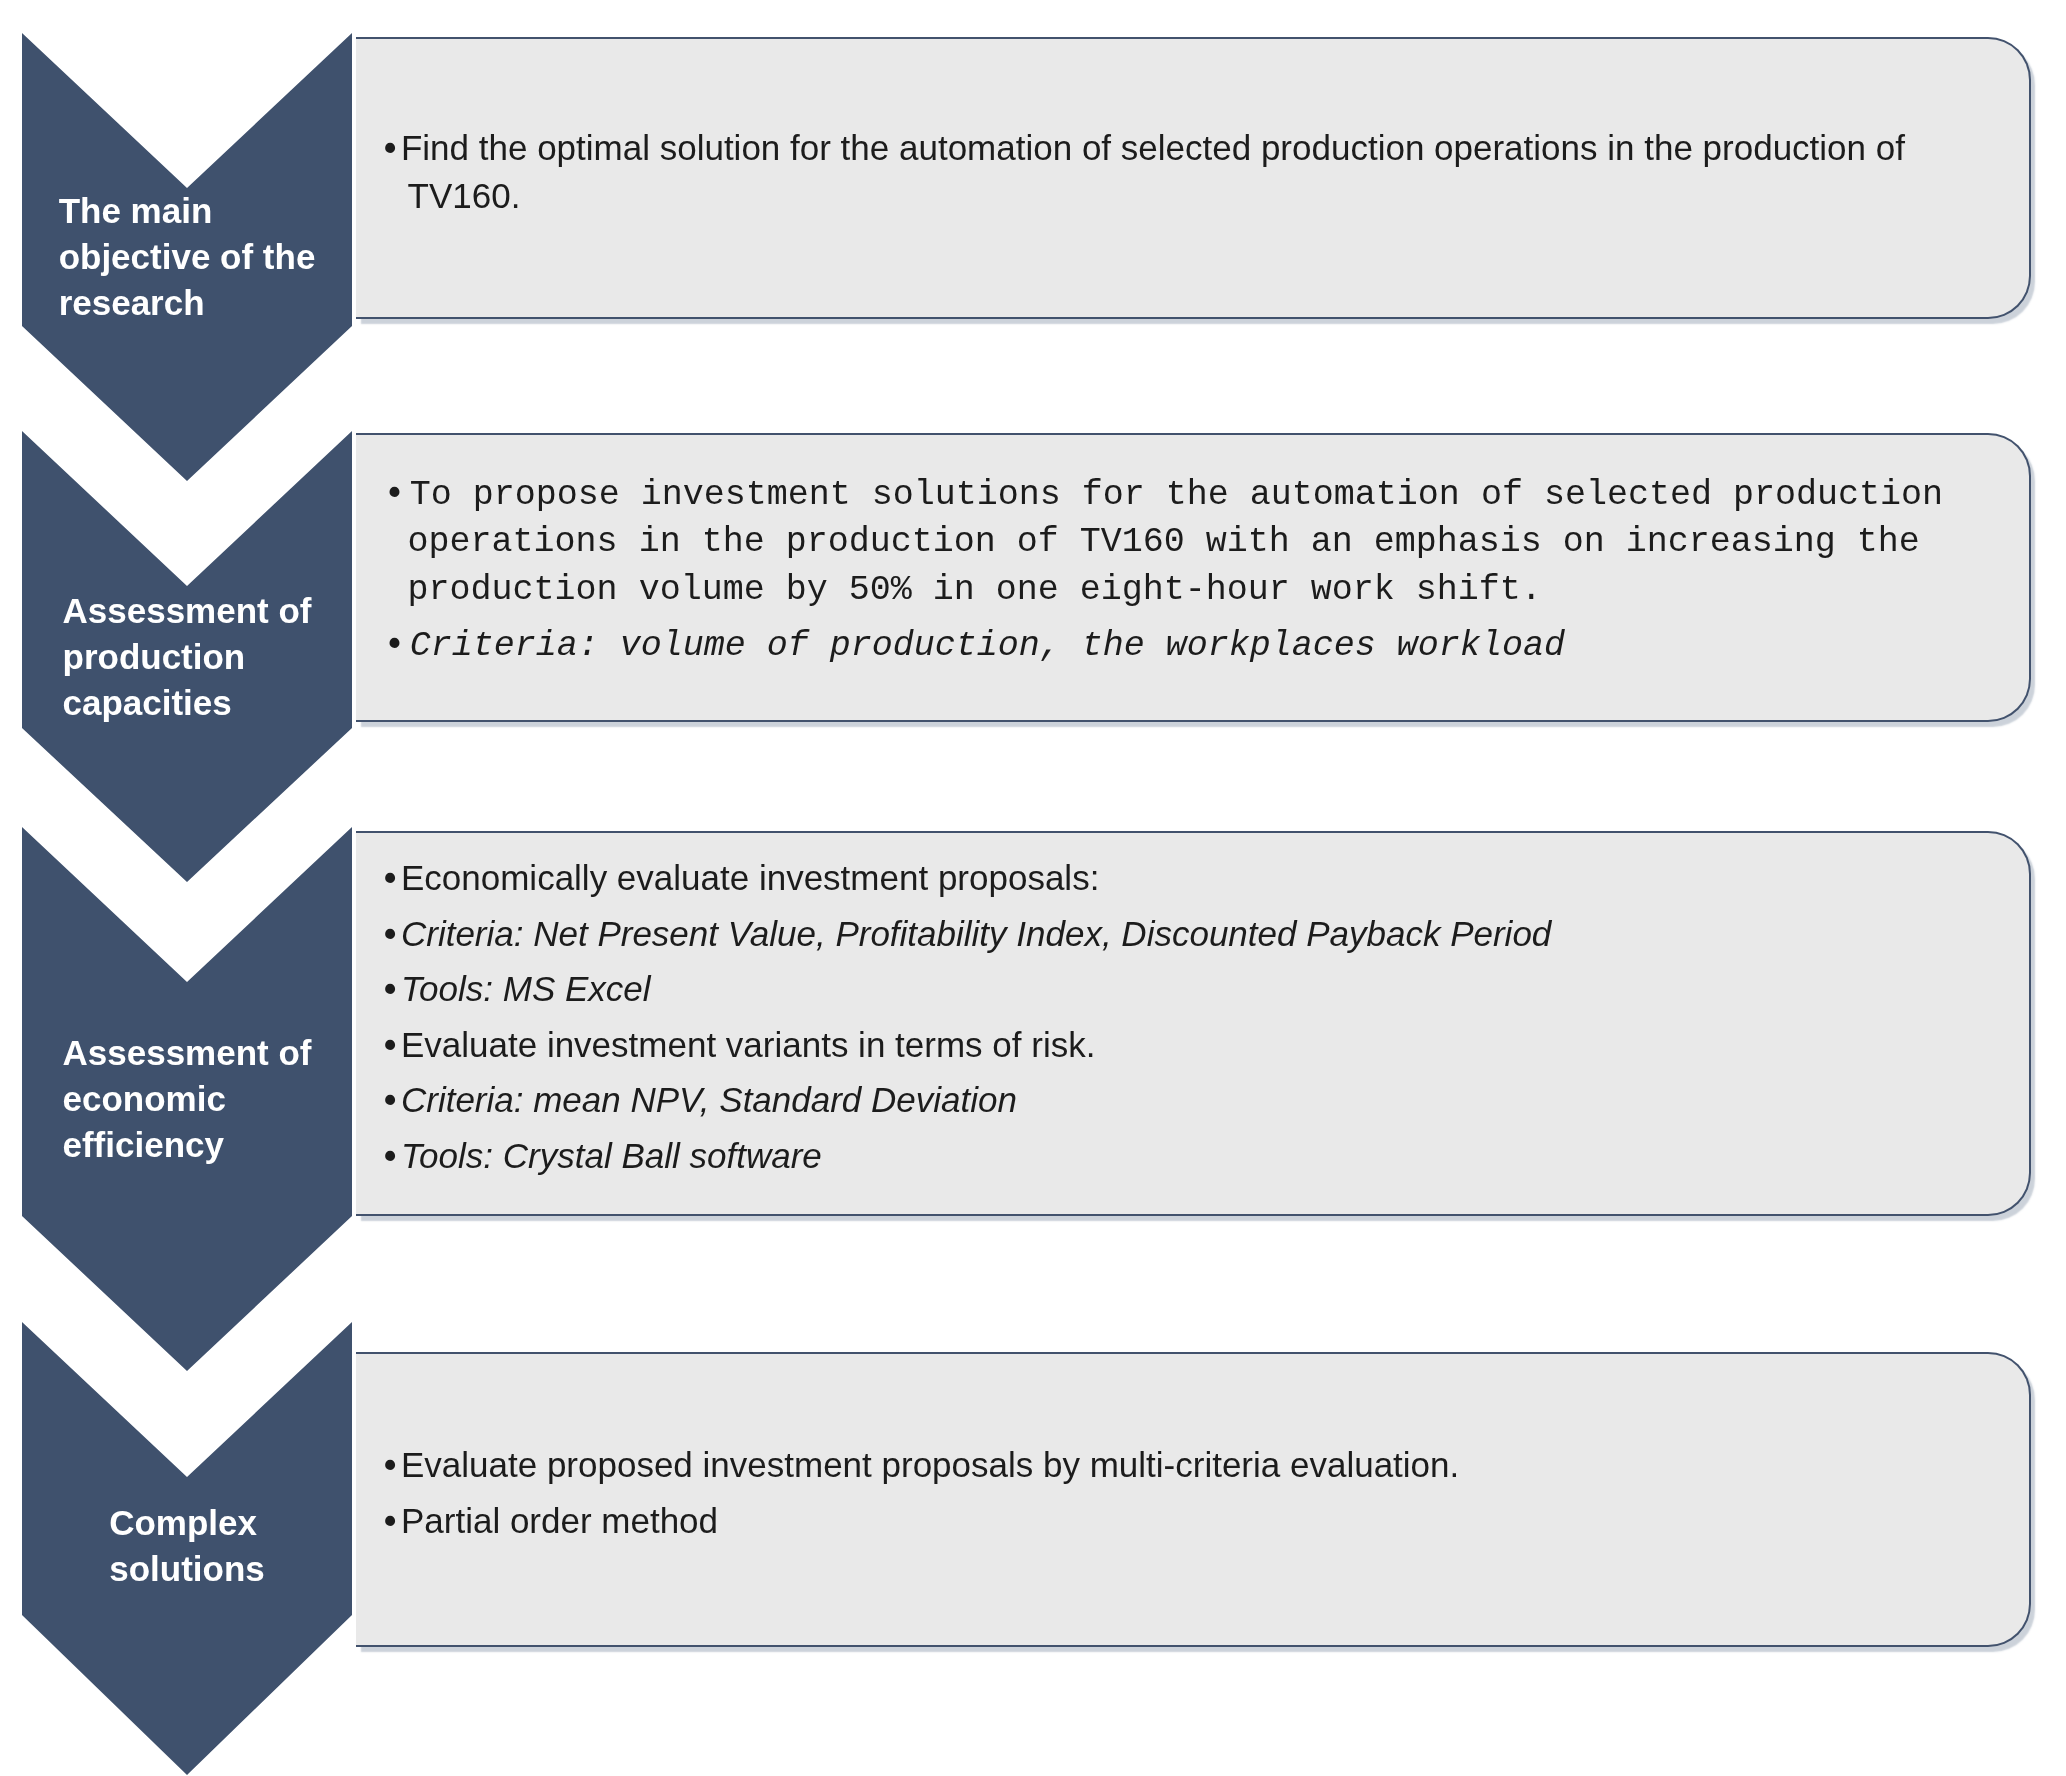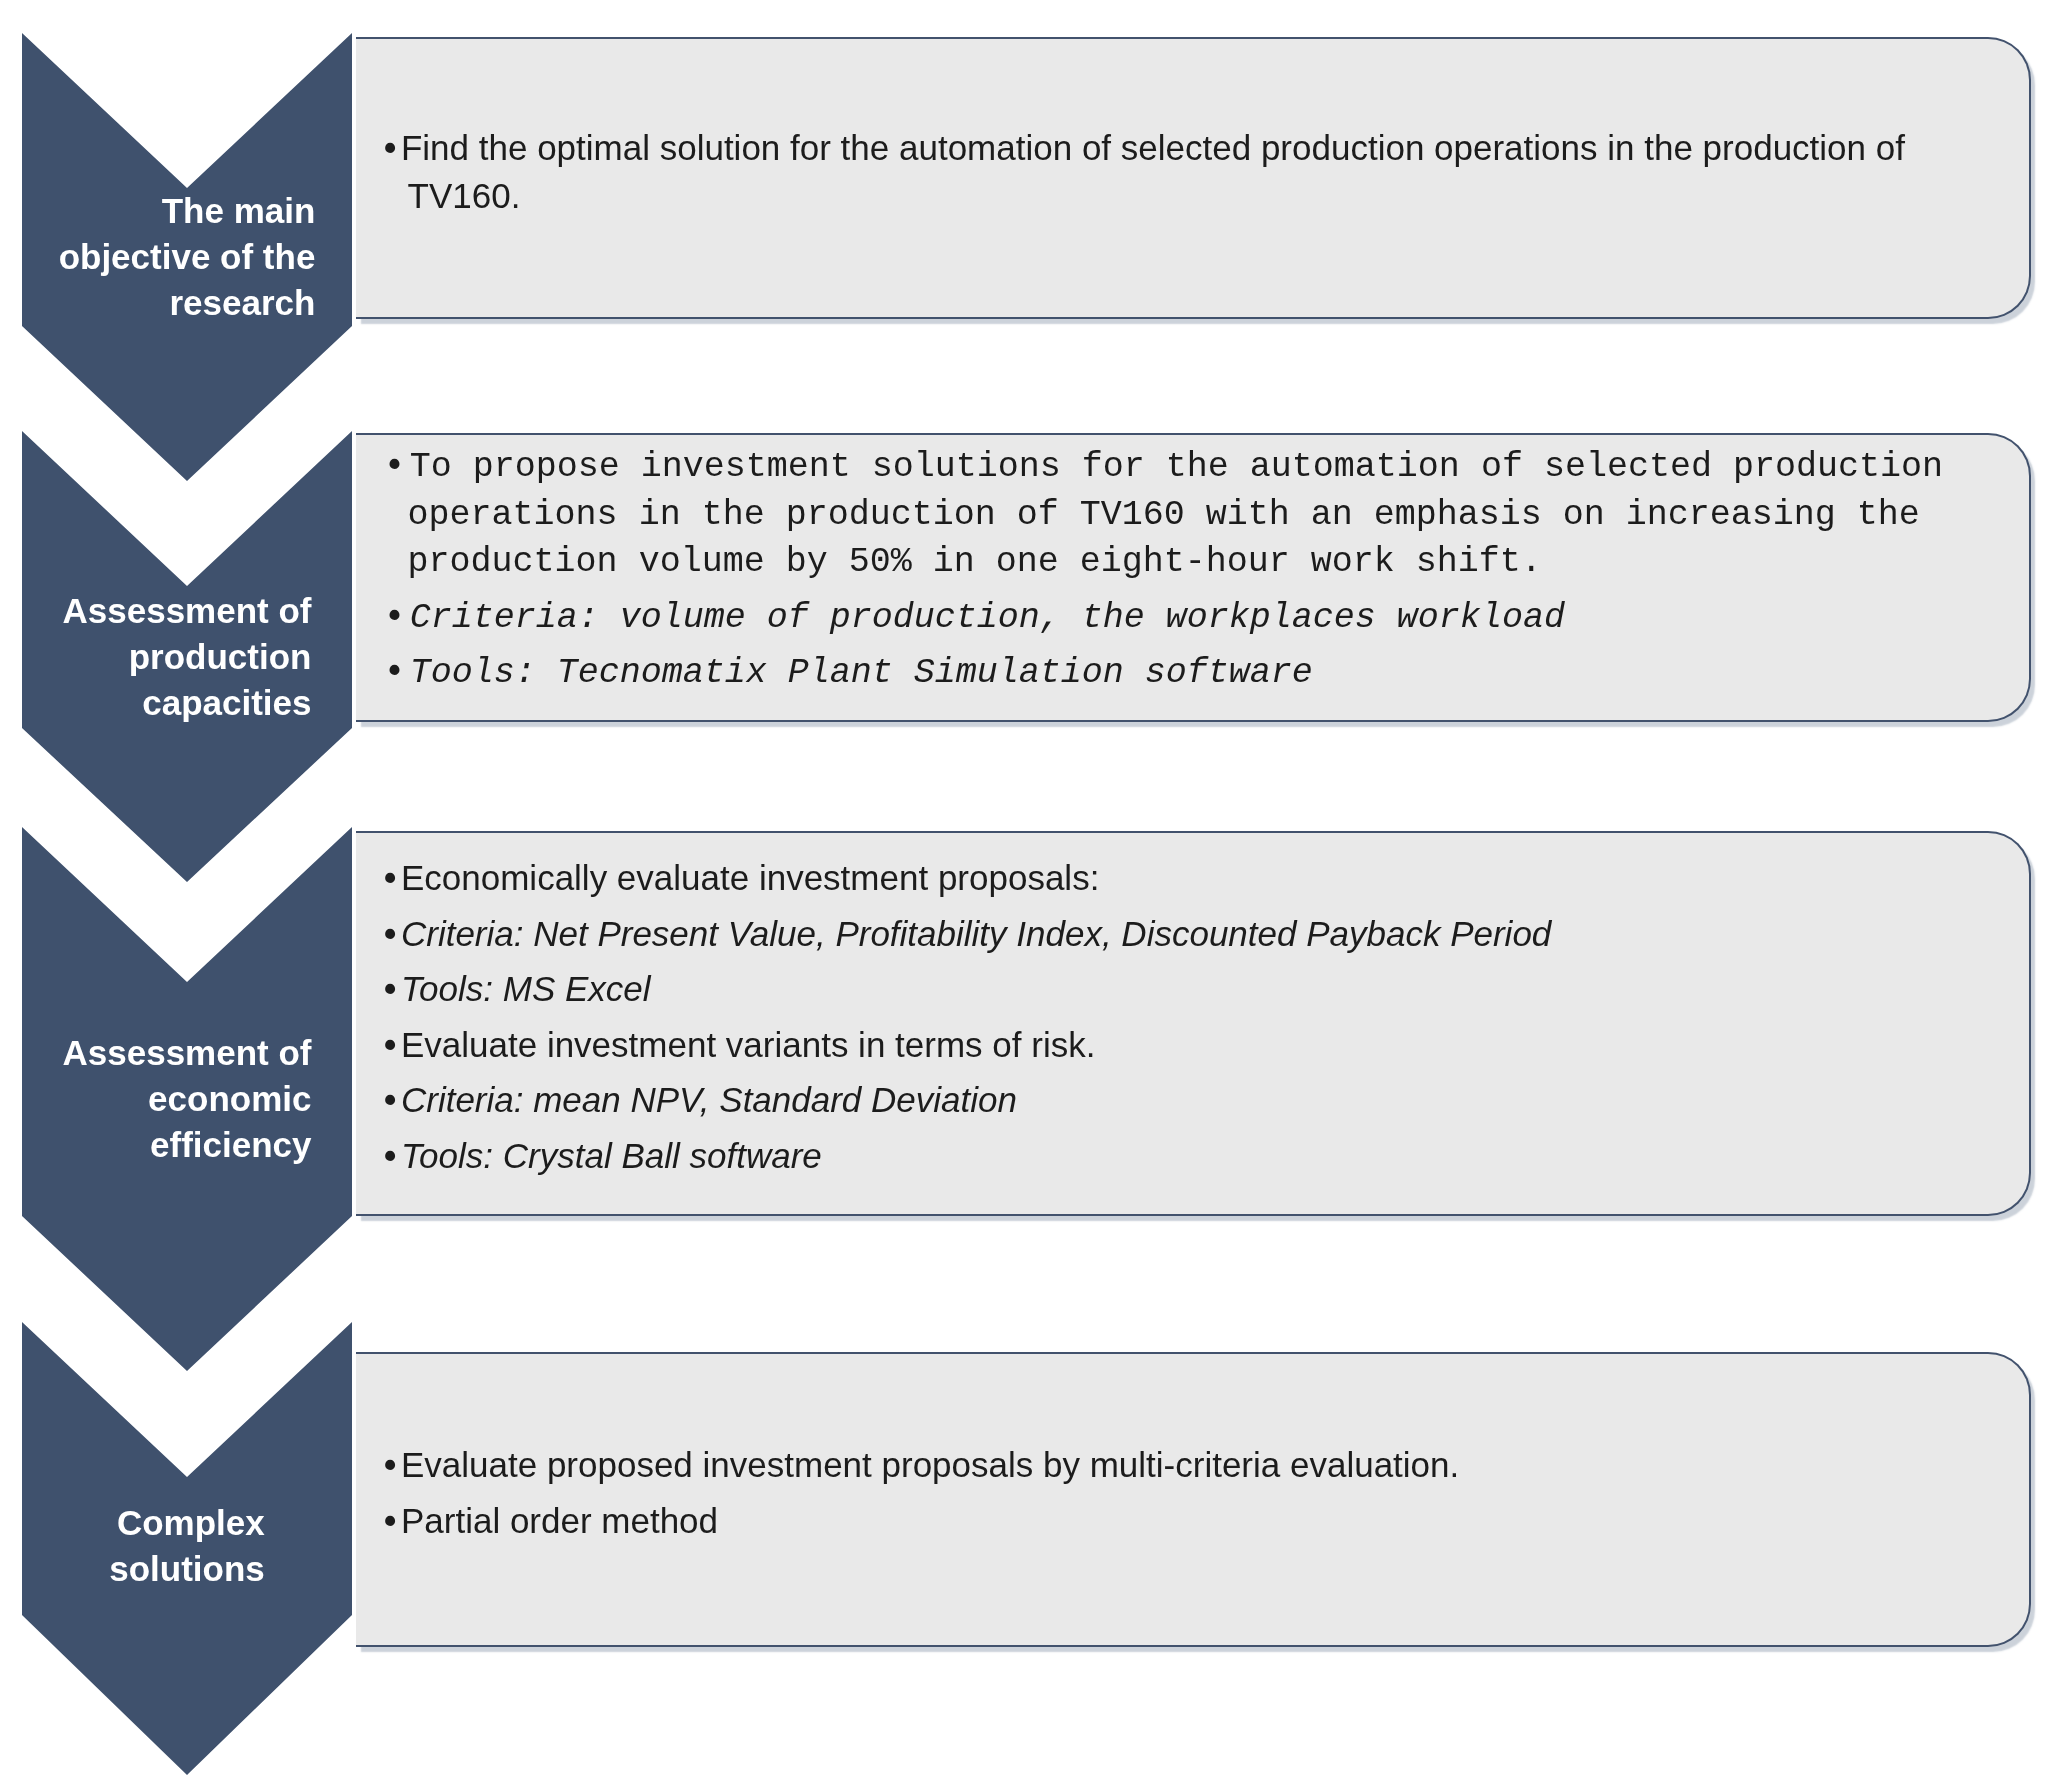--- a/index.html
+++ b/index.html
@@ -29,21 +29,21 @@
   .c4 { top: 1322px; height: 453px; clip-path: polygon(0 0, 50% 155px, 100% 0, 100% 293px, 50% 100%, 0 293px); }
 
   .chevron-label {
     position: absolute;
     left: 11px;
     right: 11px;
     top: 155px;
     display: flex;
     align-items: center;
     justify-content: center;
-    text-align: right;
+    text-align: left;
     color: var(--chevron-text, #FFFFFF);
     font-size: 35px;
     font-weight: 700;
     line-height: 1.32;
     white-space: pre-line;
   }
   .c1 .chevron-label { height: 138px; }
   .c2 .chevron-label { height: 142px; }
   .c3 .chevron-label { height: 234px; }
   .c4 .chevron-label { height: 138px; }
@@ -110,21 +110,20 @@
 
   <div class="chevron c2">
     <div class="chevron-label">Assessment of
 production
 capacities</div>
   </div>
   <div class="box b2">
     <ul class="items">
       <li class="item">To propose investment solutions for the automation of selected production operations in the production of TV160 with an emphasis on increasing the production volume by 50% in one eight-hour work shift.</li>
       <li class="item italic">Criteria: volume of production, the workplaces workload</li>
-      <li class="item italic">Tools: Tecnomatix Plant Simulation software</li>
     </ul>
   </div>
 
   <div class="chevron c3">
     <div class="chevron-label">Assessment of
 economic
 efficiency</div>
   </div>
   <div class="box b3">
     <ul class="items">

